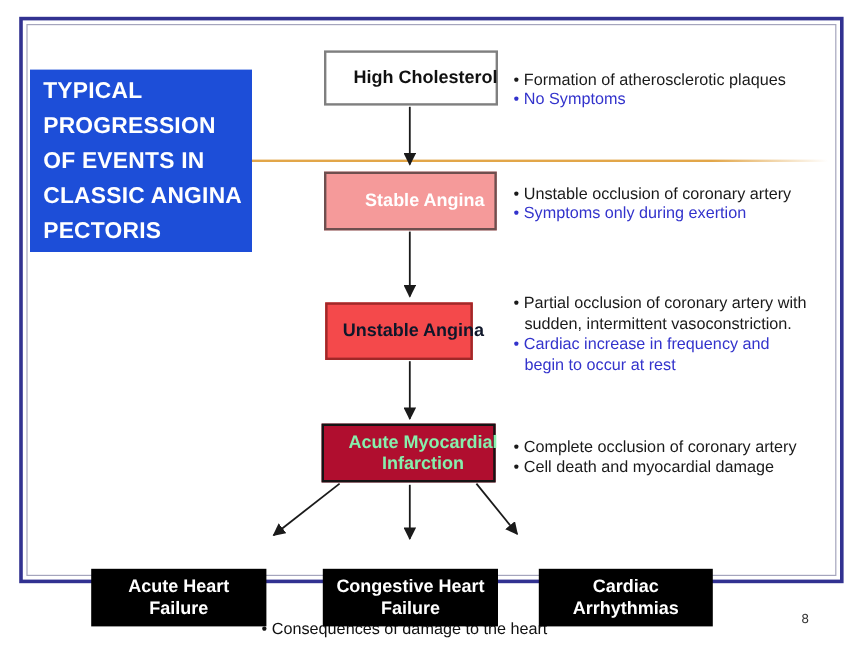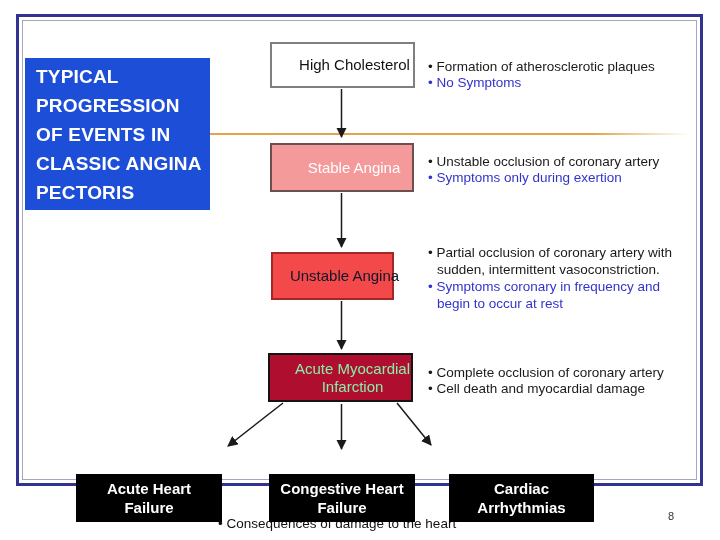--- a/index.html
+++ b/index.html
@@ -25,21 +25,21 @@
   }
   .divider {
     position:absolute; left:206px; top:133px; width:484px; height:2px;
     background:linear-gradient(to right,#E2A649 80%, rgba(226,166,73,0)); z-index:1;
   }
   svg.arrows { position:absolute; left:0; top:0; z-index:2; }
   
   .node {
     position:absolute; box-sizing:border-box; display:flex; flex-direction:column;
     align-items:center; justify-content:center; text-align:center;
-    font-weight:normal; font-size:15px; line-height:18px; z-index:4; white-space:nowrap;padding-left:24px;
+    font-weight:bold; font-size:15px; line-height:18px; z-index:4; white-space:nowrap;padding-left:24px;
   }
   #node-hc  { left:270px; top:42px;  width:145px; height:46px; background:#ffffff; border:2px solid #7f7f7f; color:#111111; }
   #node-sa  { left:270px; top:143px; width:144px; height:49px; background:#F59A9A; border:2px solid #6e4f4f; color:#ffffff; }
   #node-ua  { left:271px; top:252px; width:123px; height:48px; background:#F4494B; border:2px solid #a02828; color:#0f172a; }
   #node-ami { left:268px; top:353px; width:145px; height:49px; background:#B00E2F; border:2px solid #141414; color:#86efac; }
   
   .notes { position:absolute; left:428px; font-size:13.5px; line-height:16px; color:#1a1a1a; z-index:4; }
   .notes .line { white-space:nowrap; }
   .notes .cont { padding-left:9px; }
   .notes .blue { color:#3333CC; }
@@ -113,21 +113,21 @@
     <div class="line">• Formation of atherosclerotic plaques</div>
     <div class="line blue">• No Symptoms</div>
   </div>
   <div class="notes" id="notes-sa">
     <div class="line">• Unstable occlusion of coronary artery</div>
     <div class="line blue">• Symptoms only during exertion</div>
   </div>
   <div class="notes" id="notes-ua">
     <div class="line">• Partial occlusion of coronary artery with</div>
     <div class="line cont">sudden, intermittent vasoconstriction.</div>
-    <div class="line blue">• Symptoms coronary in frequency and</div>
+    <div class="line blue">• Cardiac increase in frequency and</div>
     <div class="line cont blue">begin to occur at rest</div>
   </div>
   <div class="notes" id="notes-ami">
     <div class="line">• Complete occlusion of coronary artery</div>
     <div class="line">• Cell death and myocardial damage</div>
   </div>
 
   <div class="outcome" id="outcome-1">
     <div>Acute Heart</div>
     <div>Failure</div>

